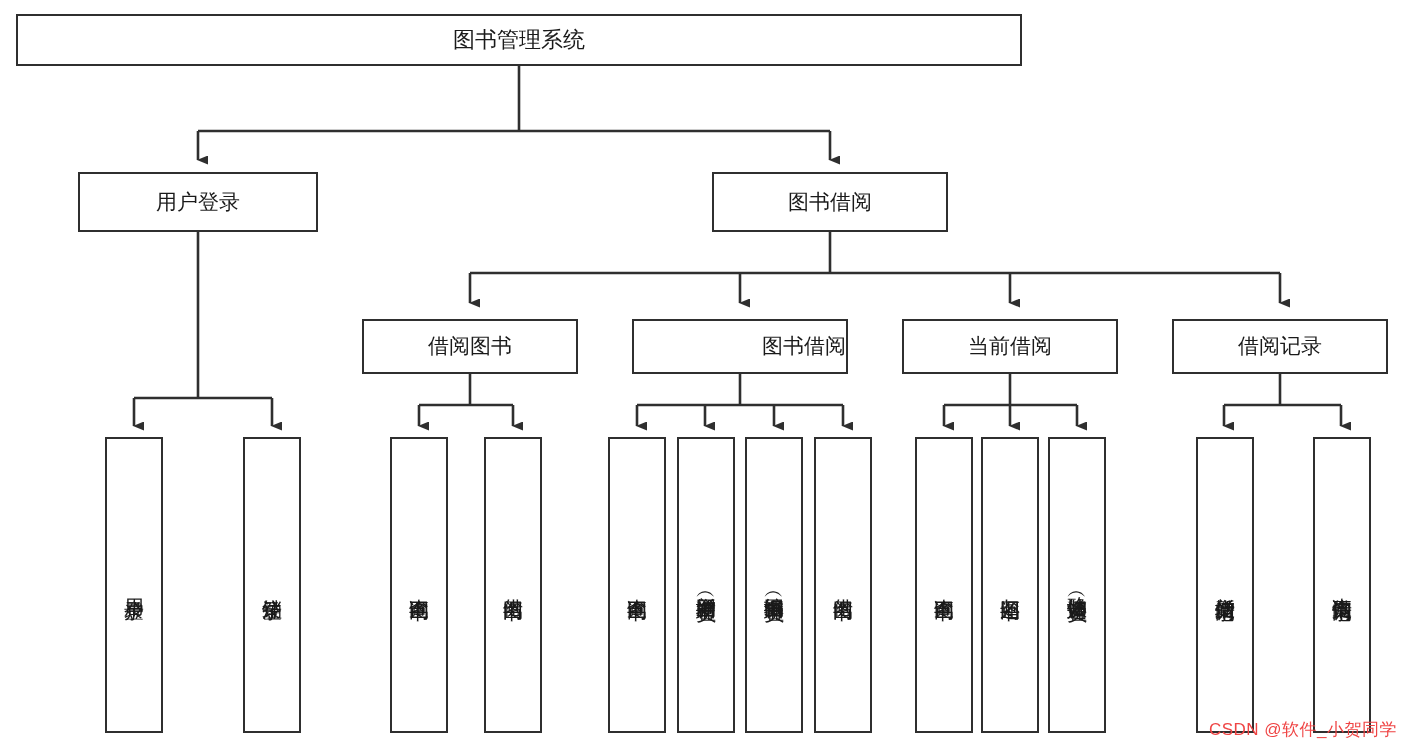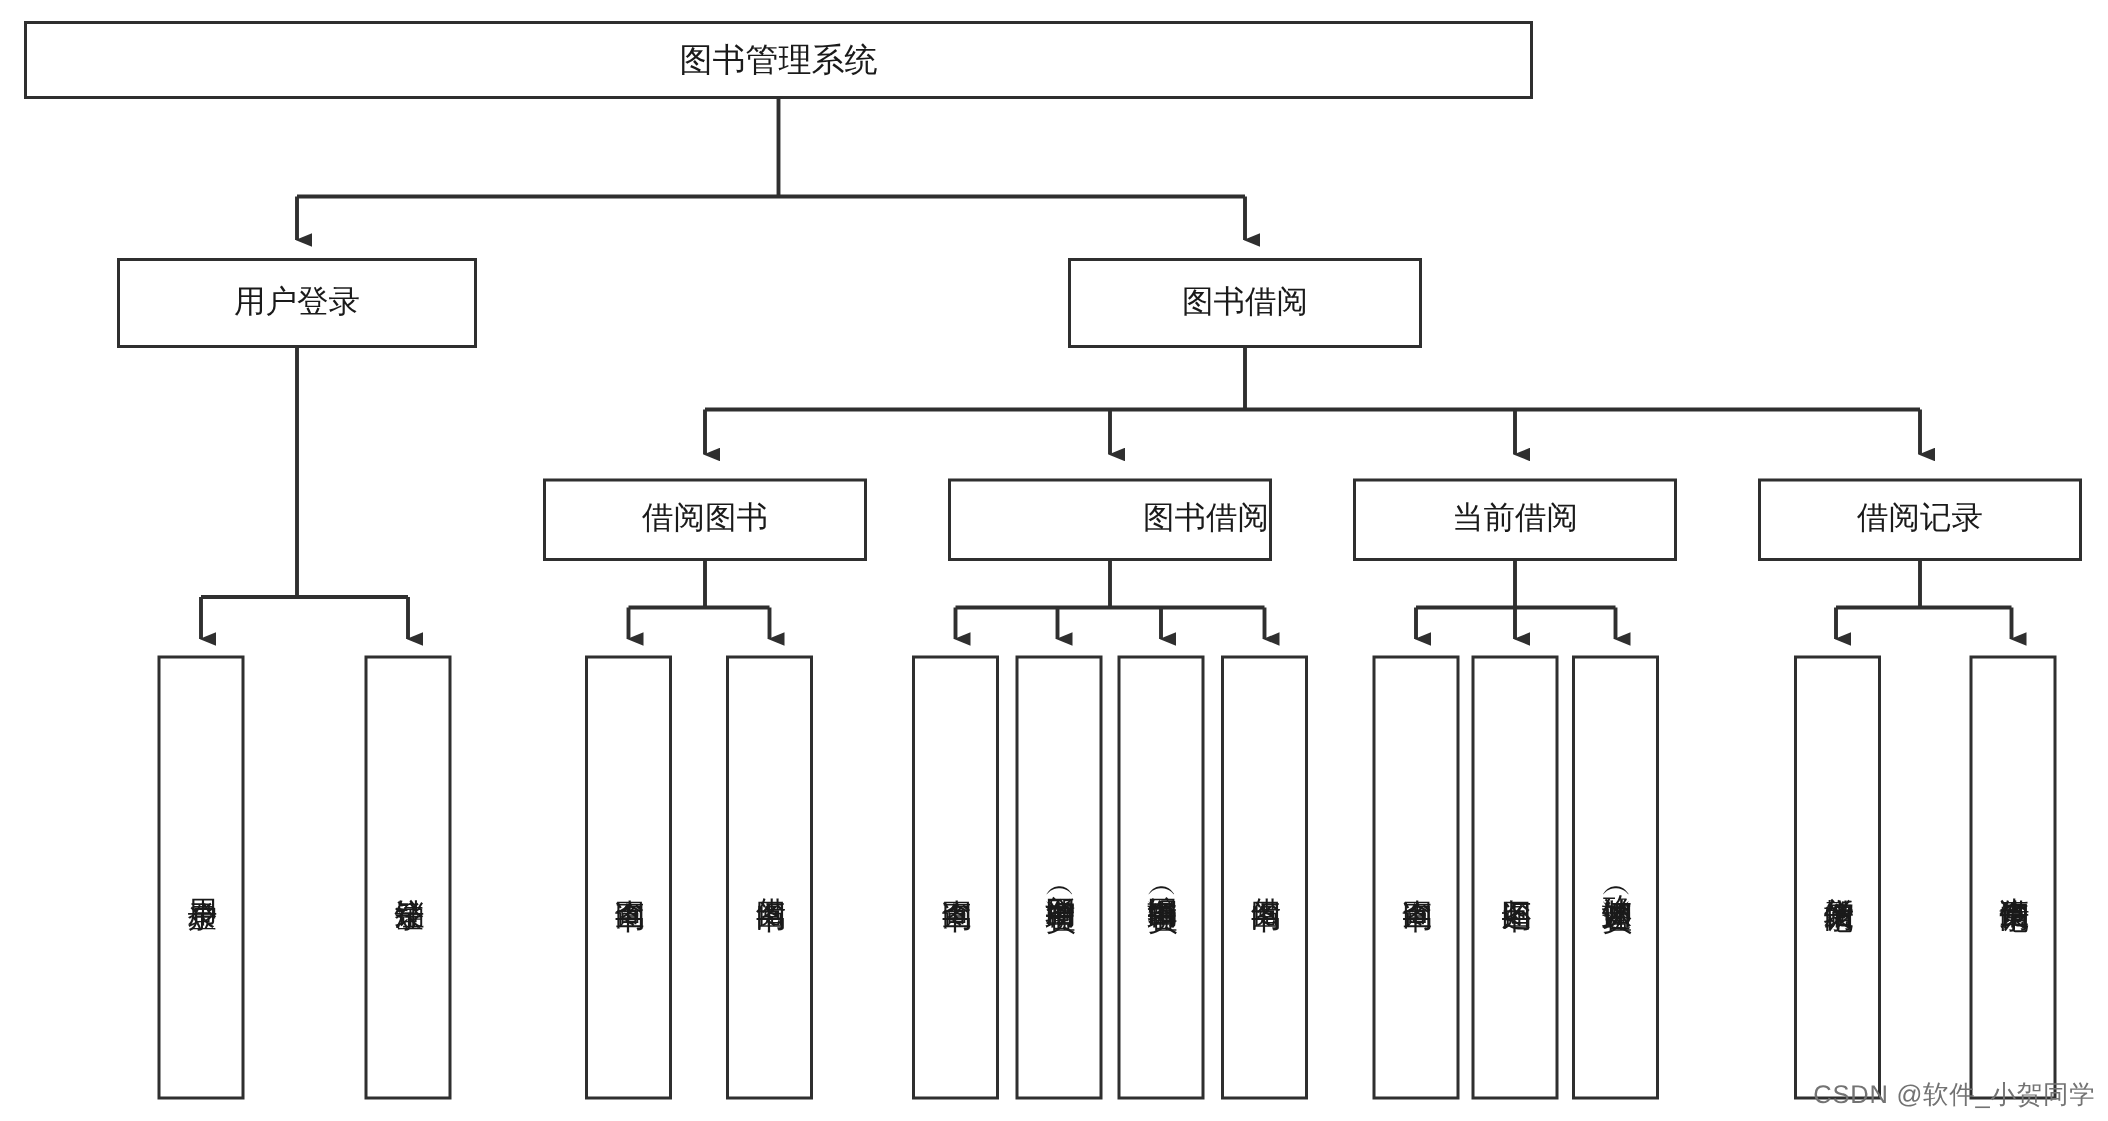--- a/index.html
+++ b/index.html
@@ -55,21 +55,21 @@
     white-space: nowrap;
   }
   .node.root {
     font-size: 22px;
   }
   .watermark {
     position: absolute;
     right: 8px;
     bottom: 6px;
     font-size: 17px;
-    color: #737373;
+    color: #ef4444;
     letter-spacing: 0.5px;
     white-space: nowrap;
   }
 </style>
 </head>
 <body>
 
 <div id="diagram-root">
 
   <svg class="connectors" viewBox="0 0 1405 747" xmlns="http://www.w3.org/2000/svg">

